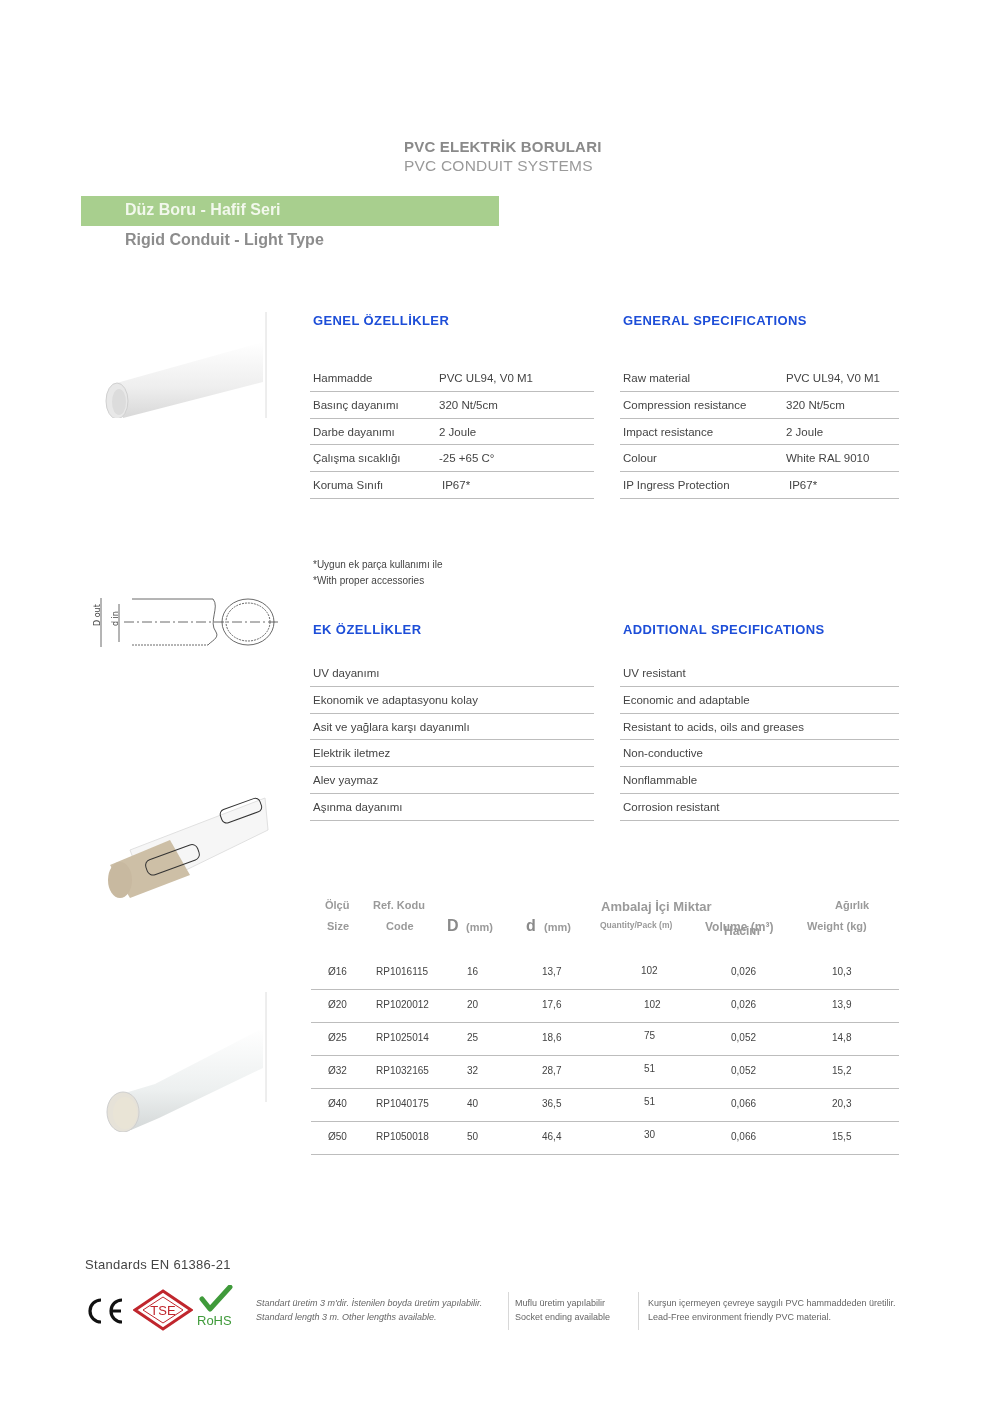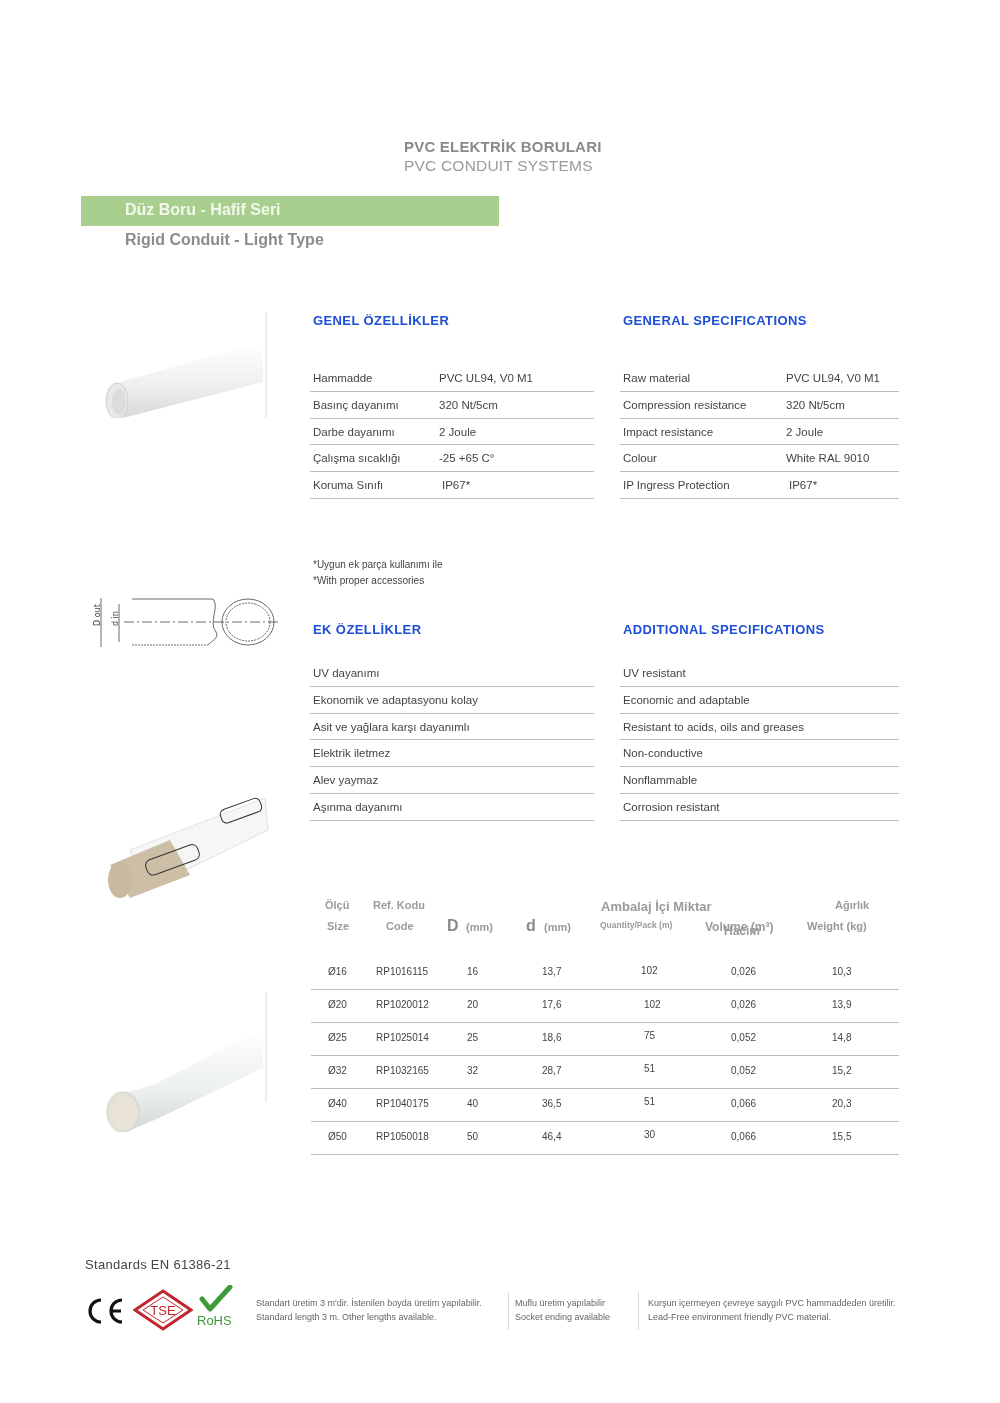--- a/index.html
+++ b/index.html
@@ -296,21 +296,21 @@
   </svg>
 </div>
 
 <div class="abs" style="left:196px; top:1285px; width:42px; height:42px;">
   <svg width="42" height="42" viewBox="0 0 42 42">
     <path d="M6 14 L14 24 L34 2" fill="none" stroke="#3f9a3a" stroke-width="5" stroke-linecap="round" stroke-linejoin="round"></path>
     <text x="1" y="40" font-size="13" fill="#3f9a3a" font-family="Liberation Sans, sans-serif">RoHS</text>
   </svg>
 </div>
 
-<div class="foot-note" style="left:256px; top:1296px;">
+<div class="foot-note" style="left:256px; top:1296px;font-style:italic;">
   <div>Standart üretim 3 m'dir. İstenilen boyda üretim yapılabilir.</div>
   <div>Standard length 3 m. Other lengths available.</div>
 </div>
 <div class="vline" style="left:508px; top:1292px; height:38px;"></div>
 <div class="foot-note" style="left:515px; top:1296px;">
   <div>Muflu üretim yapılabilir</div>
   <div>Socket ending available</div>
 </div>
 <div class="vline" style="left:638px; top:1292px; height:38px;"></div>
 <div class="foot-note" style="left:648px; top:1296px;">

